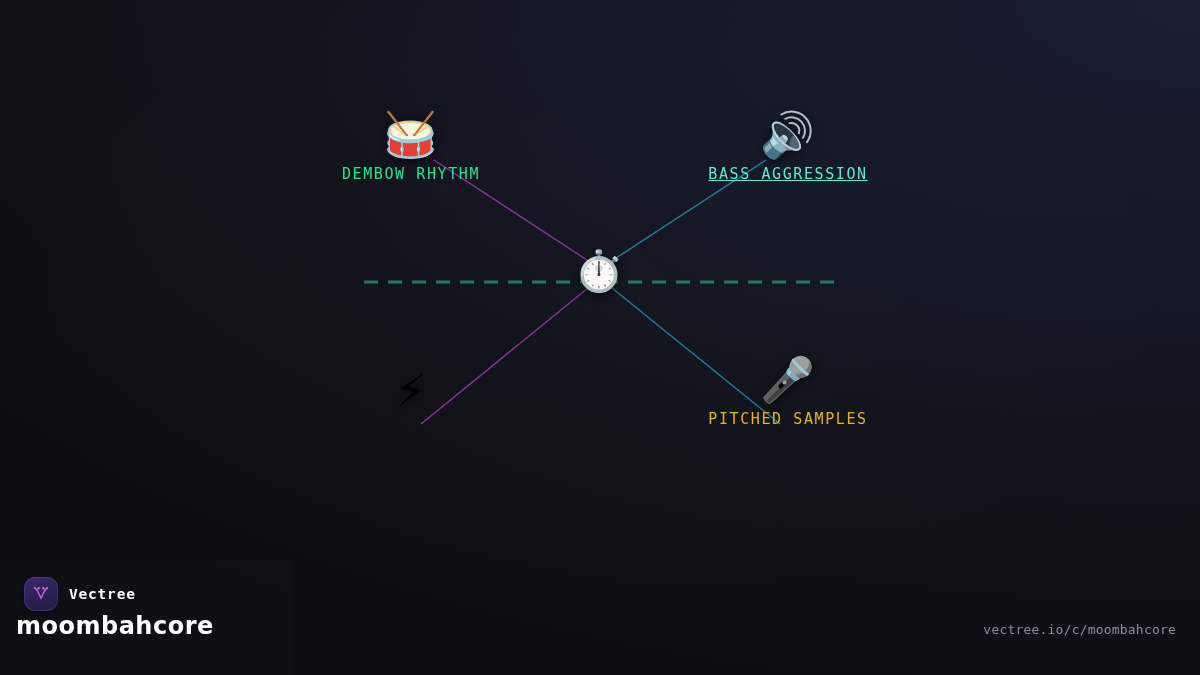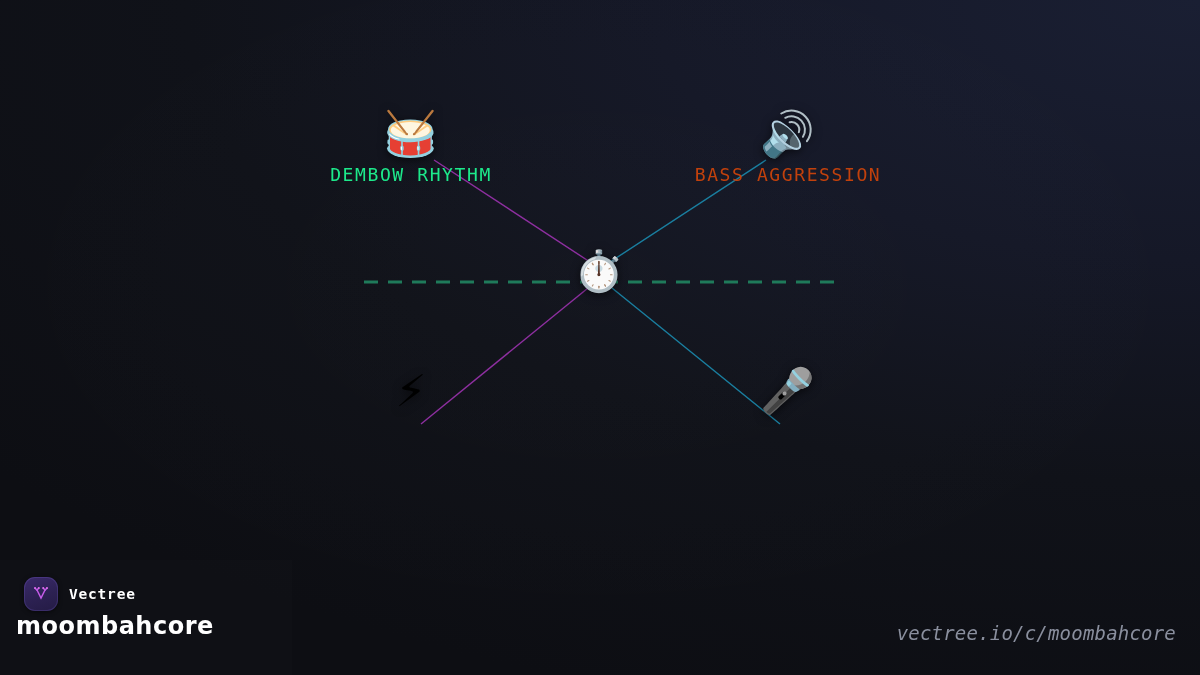--- a/index.html
+++ b/index.html
@@ -26,21 +26,21 @@
 
   .node { position:absolute; transform:translate(-50%,-50%); text-align:center; width:260px; }
   .node .emoji {
     font-family:"DejaVu Sans", sans-serif;
     font-size:44px; line-height:52px; display:block;
     filter:drop-shadow(0 2px 5px rgba(0,0,0,.6));
   }
   .node .label {
     display:block; margin-top:4px;
     font-family:"DejaVu Sans Mono", monospace;
-    font-size:18px; letter-spacing:1.6px; white-space:nowrap;
+    font-size:15px; letter-spacing:1.6px; white-space:nowrap;
   }
   #node-center .emoji { font-size:40px; line-height:46px; }
   #node-center .label { color:#e8ecf4; margin-top:6px; }
 
   
   #footer { position:absolute; left:0; bottom:0; width:1200px; height:115px; }
   #footer-panel{
     position:absolute; left:0; bottom:0; width:292px; height:115px;
     background:rgba(255,255,255,0.012);
   }
@@ -57,21 +57,21 @@
     font-size:14.5px; font-weight:bold; letter-spacing:.8px;
   }
   #page-title {
     position:absolute; left:16px; top:52px;
     color:#ffffff; font-family:"DejaVu Sans", sans-serif;
     font-size:24px; font-weight:bold; letter-spacing:.5px;
   }
   #footer-url {
     position:absolute; right:24px; top:62px;
     color:#8a8f9e; font-family:"DejaVu Sans Mono", monospace;
-    font-size:19px; letter-spacing:.2px;font-style:italic;
+    font-size:13px; letter-spacing:.2px;
   }
 </style>
 </head>
 <body>
 
 <div id="bg-gradient" style="background: radial-gradient(130% 110% at 100% 0%, rgb(26, 31, 51) 0%, rgb(21, 24, 39) 35%, rgb(16, 18, 25) 65%, rgb(13, 14, 19) 100%);"></div>
 <div id="bg-vignette"></div>
 
 <div id="stage">
 
@@ -83,29 +83,30 @@
     <line id="timeline-line" x1="364" y1="282" x2="836" y2="282" stroke="#1f7a5a" stroke-width="3" stroke-dasharray="14 10"></line>
   </svg>
 
   <div class="node" id="node-dembow" style="left:411px; top:146px;">
     <span class="emoji">🥁</span>
     <span class="label" id="lbl-dembow" style="color: rgb(29, 233, 139);">DEMBOW RHYTHM</span>
   </div>
 
   <div class="node" id="node-bass" style="left:788px; top:146px;">
     <span class="emoji">🔊</span>
-    <span class="label" id="lbl-bass" style="color: #c2410c;">BASS AGGRESSION</span>
+    <span class="label" id="lbl-bass" style="color: #5eead4; text-decoration: underline;">BASS AGGRESSION</span>
   </div>
 
   <div class="node" id="node-glitch" style="left:411px; top:391px;">
     <span class="emoji">⚡</span>
   </div>
 
   <div class="node" id="node-pitched" style="left:788px; top:391px;">
     <span class="emoji">🎤</span>
+    <span class="label" id="lbl-pitched" style="color: rgb(232, 178, 27);">PITCHED SAMPLES</span>
   </div>
 
   <div class="node" id="node-center" style="left:599px; top:271px;">
     <span class="emoji">⏱️</span>
   </div>
 
 </div>
 
 <div id="footer">
   <div id="footer-panel"></div>

